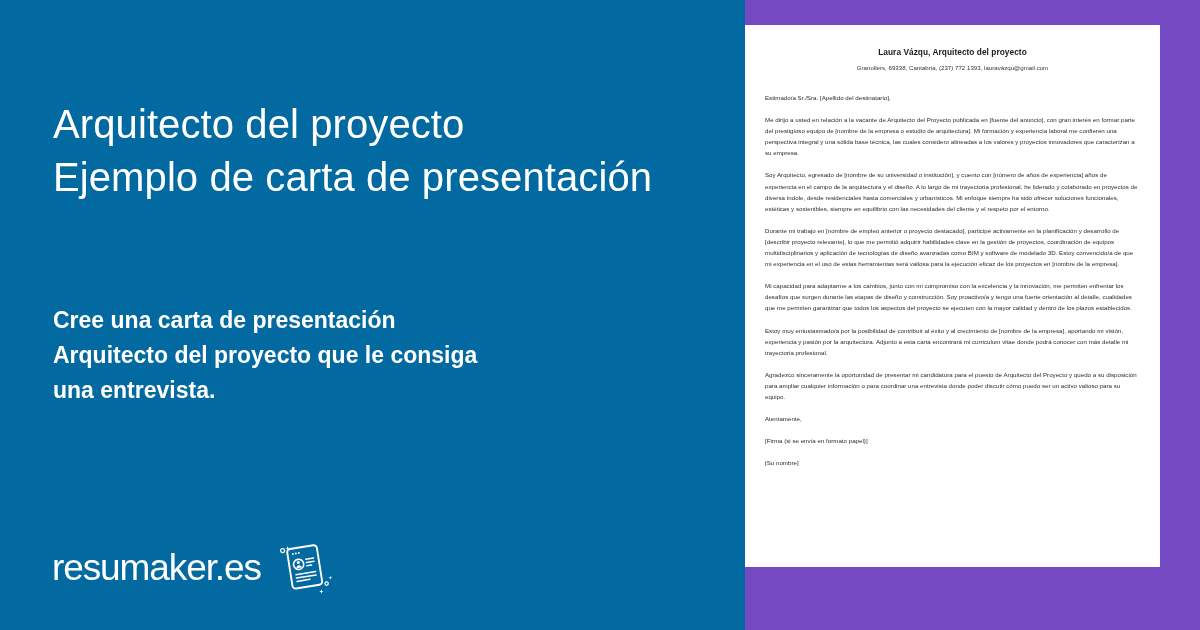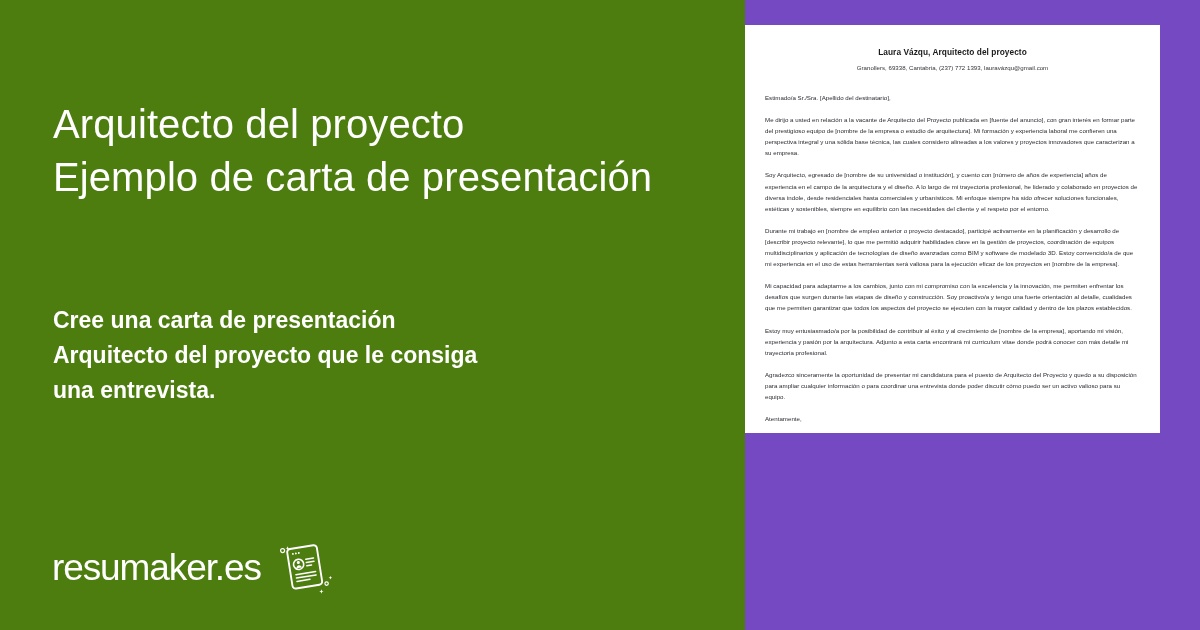--- a/index.html
+++ b/index.html
@@ -15,21 +15,21 @@
     font-family: "Liberation Sans", sans-serif;
     position: relative;
   }
 
   
   .promo-panel {
     position: absolute;
     left: 0; top: 0;
     width: 745px;
     height: 630px;
-    background: #4d7c0f;
+    background: #0369a1;
   }
 
   .promo-title {
     position: absolute;
     left: 53px;
     top: 98px;
     width: 660px;
     color: #ffffff;
     font-size: 40px;
     font-weight: 400;
@@ -74,21 +74,21 @@
     position: relative;
     top: 2px;
   }
 
   
   .letter-sheet {
     position: absolute;
     left: 745px;
     top: 25px;
     width: 415px;
-    height: 408px;
+    height: 542px;
     background: #ffffff;
     overflow: hidden;
   }
 
   .letter-inner {
     padding: 22px 20px 0 20px;
   }
 
   .letter-name {
     text-align: center;

